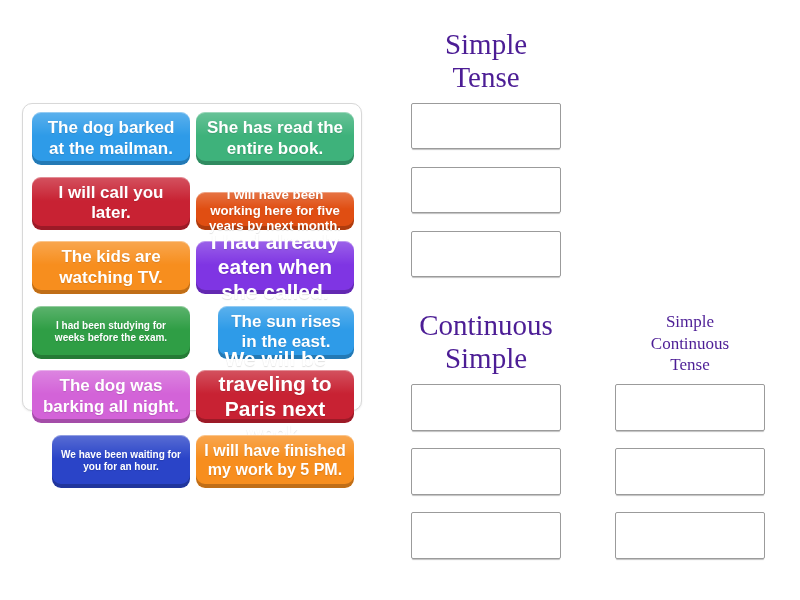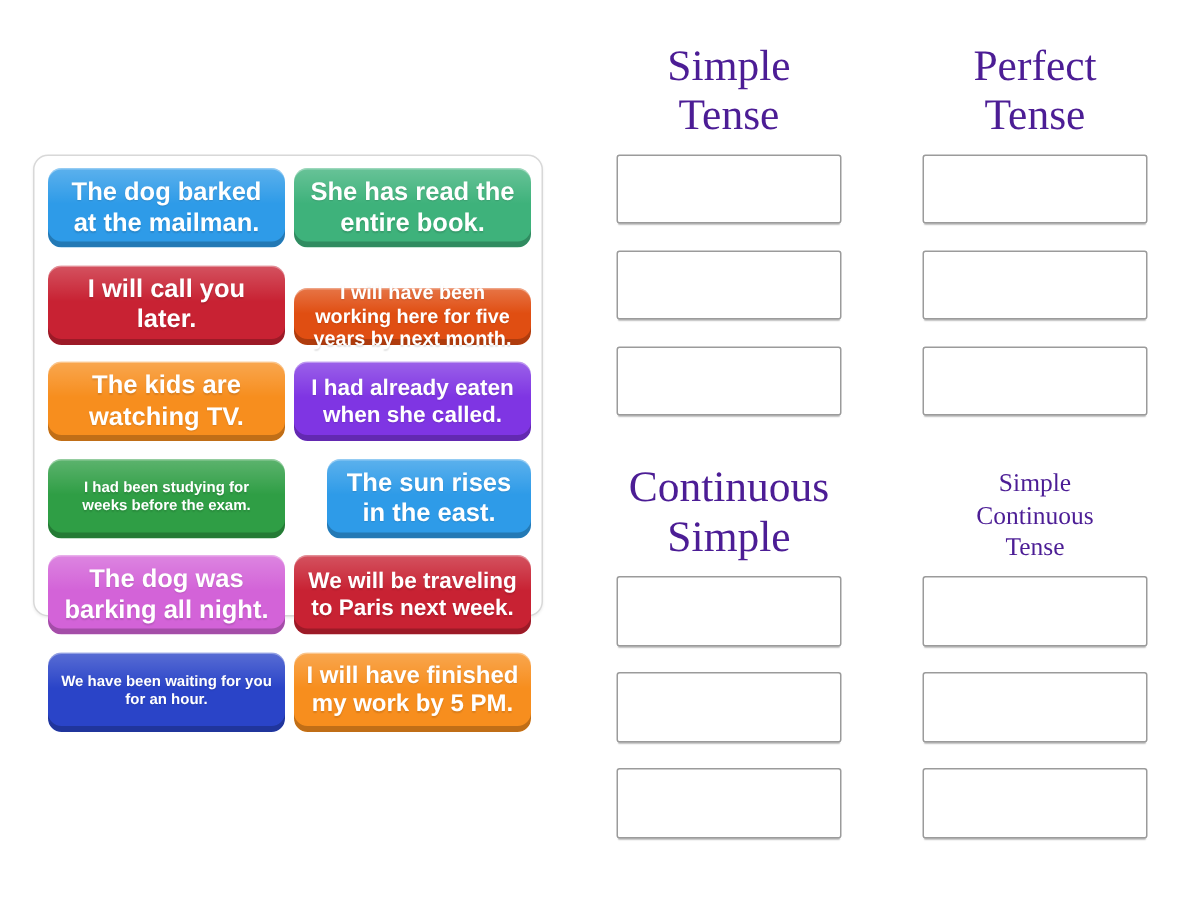--- a/index.html
+++ b/index.html
@@ -45,21 +45,21 @@
     align-items: center;
     justify-content: center;
     padding: 3px 8px;
     line-height: 1.18;
     background-image: linear-gradient(rgba(255,255,255,0.22), rgba(255,255,255,0) 45%);
     box-shadow: inset 0 -4px 0 rgba(0,0,0,0.22), inset 0 1px 0 rgba(255,255,255,0.35);
     cursor: grab;
     text-shadow: 0 1px 1px rgba(0,0,0,0.12);
   }
   .fs-l  { font-size: 17px; }
-  .fs-m  { font-size: 15px; }
+  .fs-m  { font-size: 21px; }
   .fs-m2 { font-size: 16px; }
   .fs-s  { font-size: 10px; }
   .fs-xs { font-size: 13.2px; margin-top: 15px; }
 
   
   .group {
     position: absolute;
     width: 200px;
     display: flex;
     flex-direction: column;
@@ -112,37 +112,31 @@
     <div class="card fs-l" style="background-color: rgb(46, 155, 232);">The dog barked at the mailman.</div>
     <div class="card fs-l" style="background-color: rgb(62, 178, 123);">She has read the entire book.</div>
     <div class="card fs-l" style="background-color: rgb(200, 34, 51);">I will call you later.</div>
     <div class="card fs-xs" style="background-color: rgb(224, 78, 18);">I will have been working here for five years by next month.</div>
     <div class="card fs-l" style="background-color: rgb(247, 142, 30);">The kids are watching TV.</div>
     <div class="card fs-m" style="background-color: rgb(127, 53, 227);">I had already eaten when she called.</div>
     <div class="card fs-s" style="background-color: rgb(47, 158, 69);">I had been studying for weeks before the exam.</div>
     <div class="card fs-l" style="background-color: rgb(46, 155, 232); margin-left: 22px;">The sun rises in the east.</div>
     <div class="card fs-l" style="background-color: rgb(211, 99, 216);">The dog was barking all night.</div>
     <div class="card fs-m" style="background-color: rgb(200, 34, 51);">We will be traveling to Paris next week.</div>
-    <div class="card fs-s" style="background-color: rgb(42, 68, 200);">We have been waiting for you for an hour.</div>
+    <div class="card fs-s" style="background-color: rgb(42, 68, 200); margin-left: 20px;">We have been waiting for you for an hour.</div>
     <div class="card fs-m2" style="background-color: rgb(247, 142, 30);">I will have finished my work by 5 PM.</div>
   </div>
 
   <div class="group g-row1 g-col1">
     <div class="group-hdr hdr-big hdr-w-narrow">Simple Tense</div>
     <div class="slot"></div>
     <div class="slot"></div>
     <div class="slot"></div>
   </div>
 
-  <div class="group g-row1 g-col2">
-    <div class="group-hdr hdr-big hdr-w-narrow">Perfect Tense</div>
-    <div class="slot"></div>
-    <div class="slot"></div>
-    <div class="slot"></div>
-  </div>
 
   <div class="group g-row2 g-col1">
     <div class="group-hdr hdr-big hdr-w-wide">Continuous Simple</div>
     <div class="slot"></div>
     <div class="slot"></div>
     <div class="slot"></div>
   </div>
 
   <div class="group g-row2 g-col2">
     <div class="group-hdr hdr-small hdr-w-xs">Simple Continuous Tense</div>

